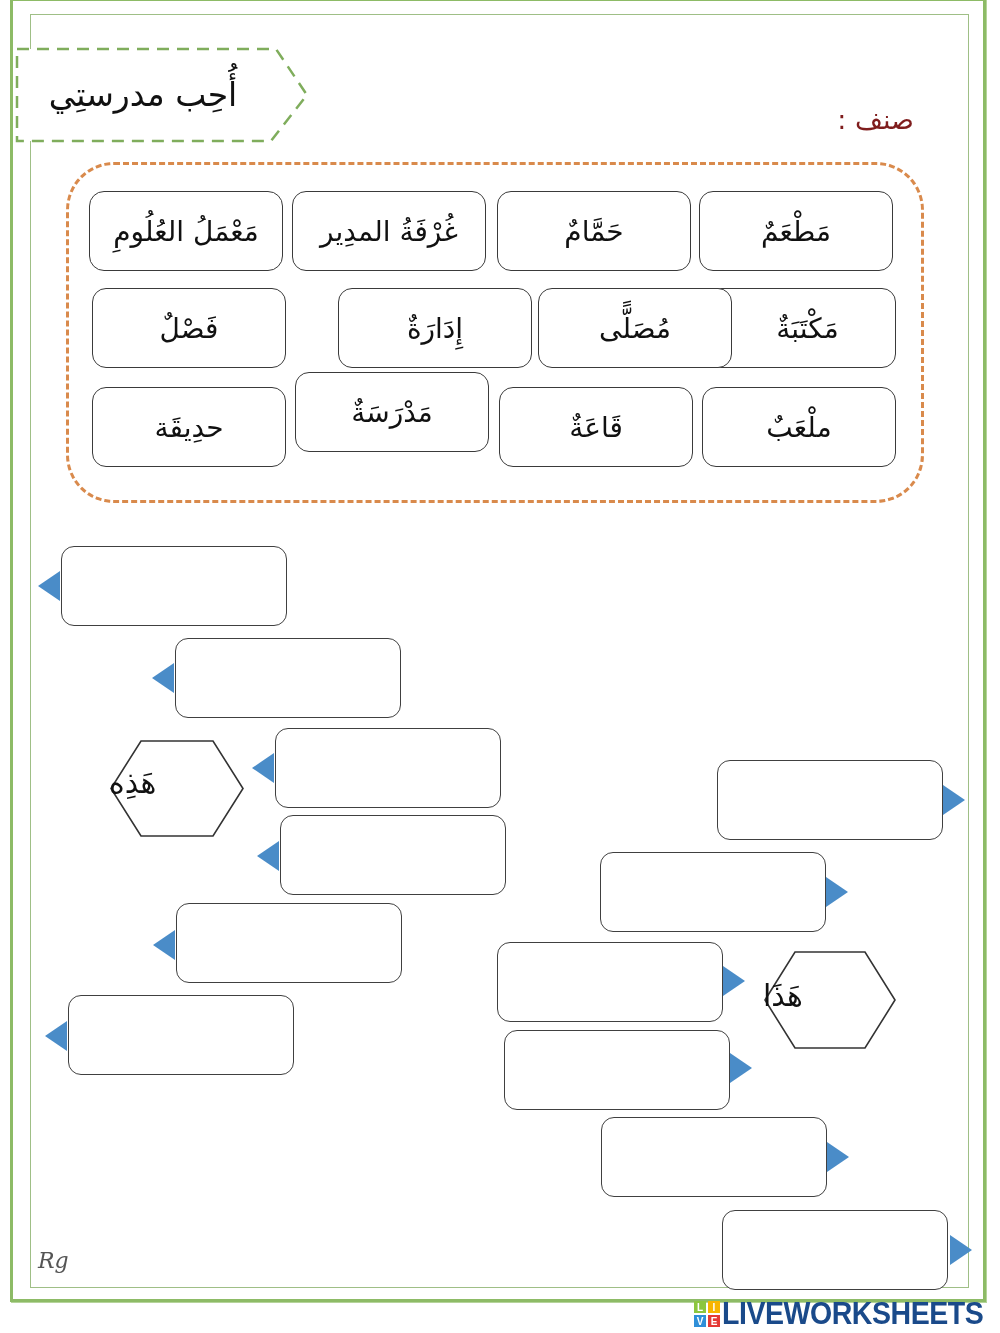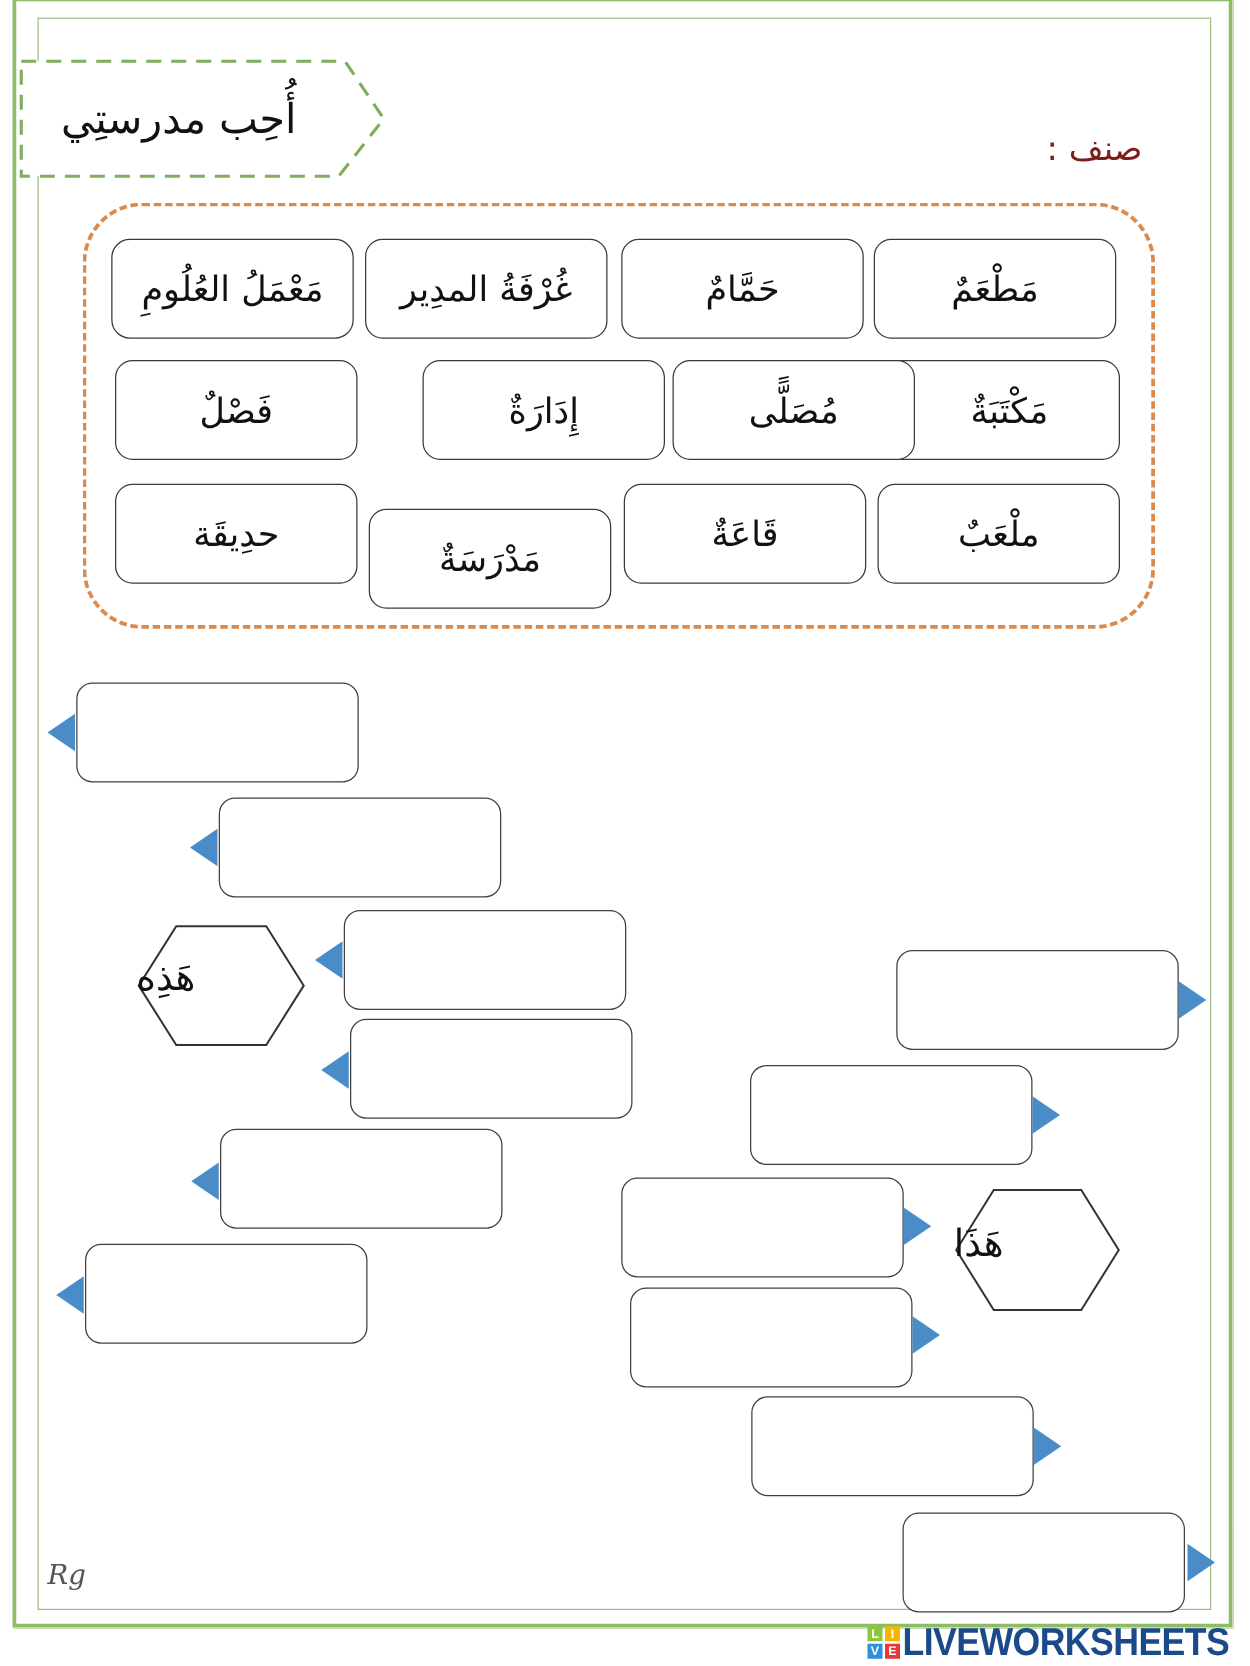--- a/index.html
+++ b/index.html
@@ -46,21 +46,21 @@
 <div class="word-box" style="left:292px;top:191px;">غُرْفَةُ المدِير</div>
 <div class="word-box" style="left:89px;top:191px;border-radius:15px;">مَعْمَلُ العُلُومِ</div>
 
 <div class="word-box" style="left:702px;top:288px;padding-left:17px;">مَكْتَبَةٌ</div>
 <div class="word-box" style="left:520px;top:288px;margin-left:18px;">مُصَلًّى</div>
 <div class="word-box" style="left:295px;top:288px;margin-left:43px;">إِدَارَةٌ</div>
 <div class="word-box" style="left:92px;top:288px;">فَصْلٌ</div>
 
 <div class="word-box" style="left:702px;top:387px;">ملْعَبٌ</div>
 <div class="word-box" style="left:499px;top:387px;">قَاعَةٌ</div>
-<div class="word-box" style="left:295px;top:407px;text-align:right;">مَدْرَسَةٌ</div>
+<div class="word-box" style="left:295px;top:372px;text-align:right;">مَدْرَسَةٌ</div>
 <div class="word-box" style="left:92px;top:387px;">حدِيقَة</div>
 
 <svg class="hex" style="left:109px;top:739px;" width="136" height="99" viewBox="0 0 136 99">
   <polygon points="2,49.5 32,2 104,2 134,49.5 104,97 32,97" fill="#fff" stroke="#333" stroke-width="1.6"></polygon>
 </svg>
 <div class="hex-label" style="left:109px;top:765px;width:136px;">هَذِه</div>
 
 <div class="answer" style="left:61px;top:546px;"></div>
 <div class="tri-left" style="left:38px;top:571px;"></div>
 

